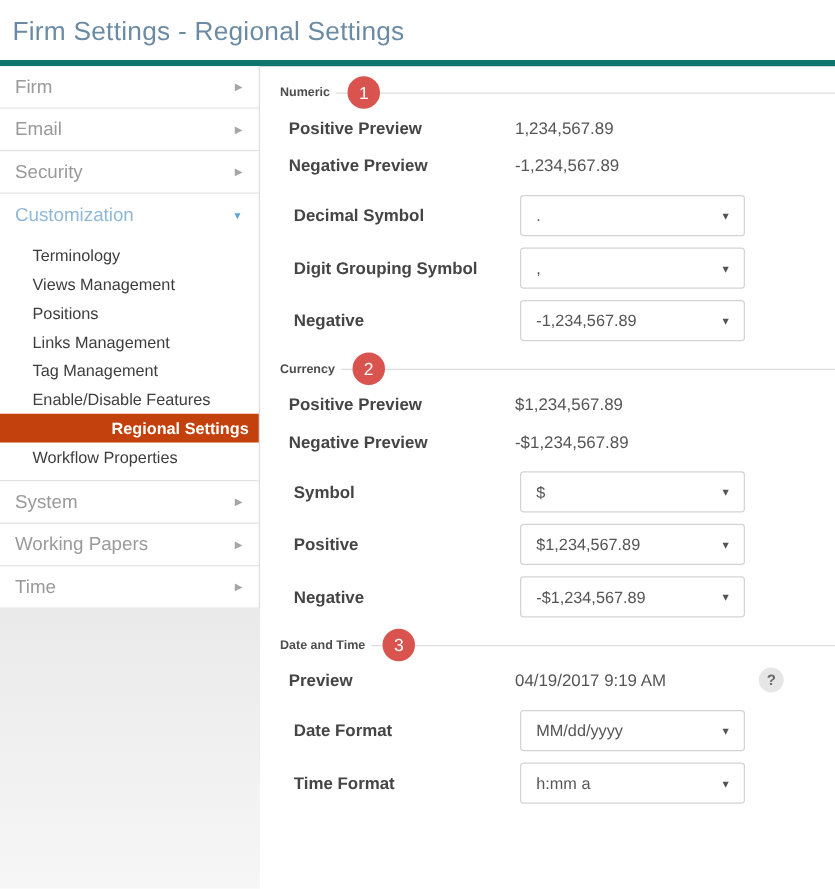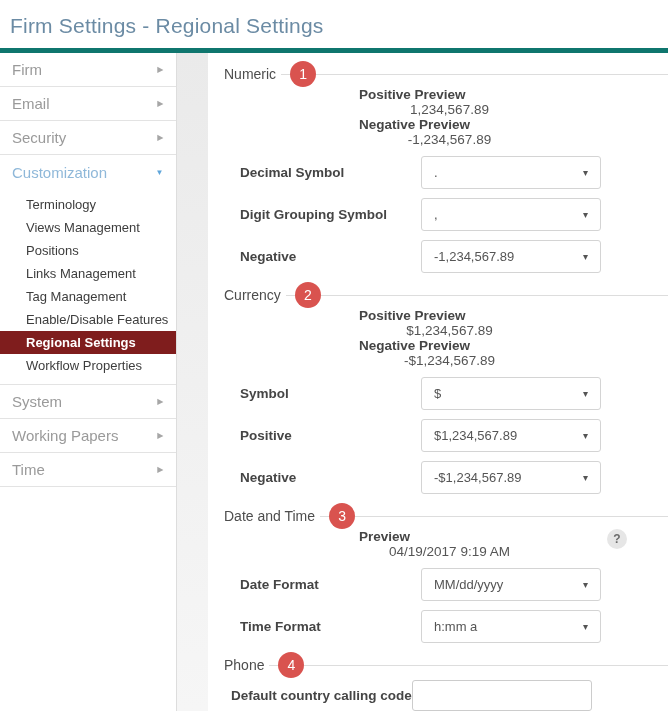--- a/index.html
+++ b/index.html
@@ -7,46 +7,46 @@
               font-family:"Liberation Sans", sans-serif; }
 
   
   .page-header { height:53px; padding:14px 0 0 10px; border-bottom:5px solid #0f766e; }
   .page-title  { font-size:21px; font-weight:400; color:#6b8ba4; letter-spacing:.2px; }
 
   
   .layout { display:flex; height:658px; }
 
   
-  .sidebar { width:208px; display:flex; flex-shrink:0; }
+  .sidebar { width:208px; display:flex; flex-direction:column; flex-shrink:0; }
   .nav { background:#fff; border-right:1px solid #ddd; }
   .nav-group { height:34px; display:flex; align-items:center; justify-content:space-between;
                padding:0 13px 0 12px; border-bottom:1px solid #e3e3e3; cursor:pointer; }
   .nav-label { font-size:15px; color:#9a9a9a; }
   .nav-group.expanded .nav-label { color:#8fb8d9; }
   .nav-caret { font-size:8px; color:#a6a6a6; }
   .nav-group.expanded .nav-caret { color:#5fa5da; }
   .nav-children { padding:4px 0 7px 0; border-bottom:1px solid #e3e3e3; }
   .nav-sub { padding:4px 8px 4px 26px; font-size:13px; color:#3d3d3d; cursor:pointer; line-height:15px; }
-  .nav-sub.selected { background:#7f1d1d; color:#fff; font-weight:bold; }
+  .nav-sub.selected { background:#c2410c; color:#fff; font-weight:bold;text-align:right; }
   .sidebar-filler { flex:1; background:linear-gradient(180deg,#eaeaea 0%,#f6f6f6 100%); }
 
   
   .main { flex:1; padding:0 0 0 16px; }
   .legend { display:flex; align-items:center; height:26px; margin-top:8px; }
-  .legend-text { font-size:14px; font-weight:normal; color:#4d4d4d; white-space:nowrap; }
+  .legend-text { font-size:10px; font-weight:bold; color:#4d4d4d; white-space:nowrap; }
   .legend-stub { width:9px; height:1px; background:#ddd; margin-left:5px; }
   .legend-line { flex:1; height:1px; background:#ddd; }
   .badge { width:26px; height:26px; border-radius:50%; background:#d9534f; color:#fff;
            font-size:14px; display:flex; align-items:center; justify-content:center;
            flex-shrink:0; }
 
   .row { display:flex; align-items:center; padding-left:7px; position:relative; }
-  .row.preview   { height:30px;flex-direction:column; }
-  .row.selectrow { height:33px; margin:9px 9px; }
+  .row.preview   { height:30px; }
+  .row.selectrow { height:33px; margin:9px 4px; }
   .row.inputrow  { height:31px; margin:2px 0 0 0; }
   .flabel { width:181px; font-size:13.5px; font-weight:bold; color:#454545; flex-shrink:0; }
   .fvalue { font-size:13.5px; color:#555; }
 
   .dropdown { width:180px; height:33px; background:#fff; border:1px solid #d4d4d4;
               border-radius:3px; display:flex; align-items:center; justify-content:space-between;
               padding:0 12px; cursor:pointer; }
   .dd-value { font-size:13px; color:#555; }
   .dd-caret { font-size:10px; color:#555; }
 
@@ -221,28 +221,15 @@
       </div>
       <div class="row selectrow">
         <div class="flabel">Time Format</div>
         <div class="dropdown">
           <span class="dd-value">h:mm a</span>
           <span class="dd-caret">▾</span>
         </div>
       </div>
     </section>
 
-    <section>
-      <div class="legend">
-        <span class="legend-text">Phone</span>
-        <span class="legend-stub"></span>
-        <span class="badge">4</span>
-        <span class="legend-line"></span>
-      </div>
-
-      <div class="row inputrow">
-        <div class="flabel">Default country calling code</div>
-        <input class="text-input" type="text" value="" style="">
-      </div>
-    </section>
 
   </main>
 </div>
 
 </body></html>

